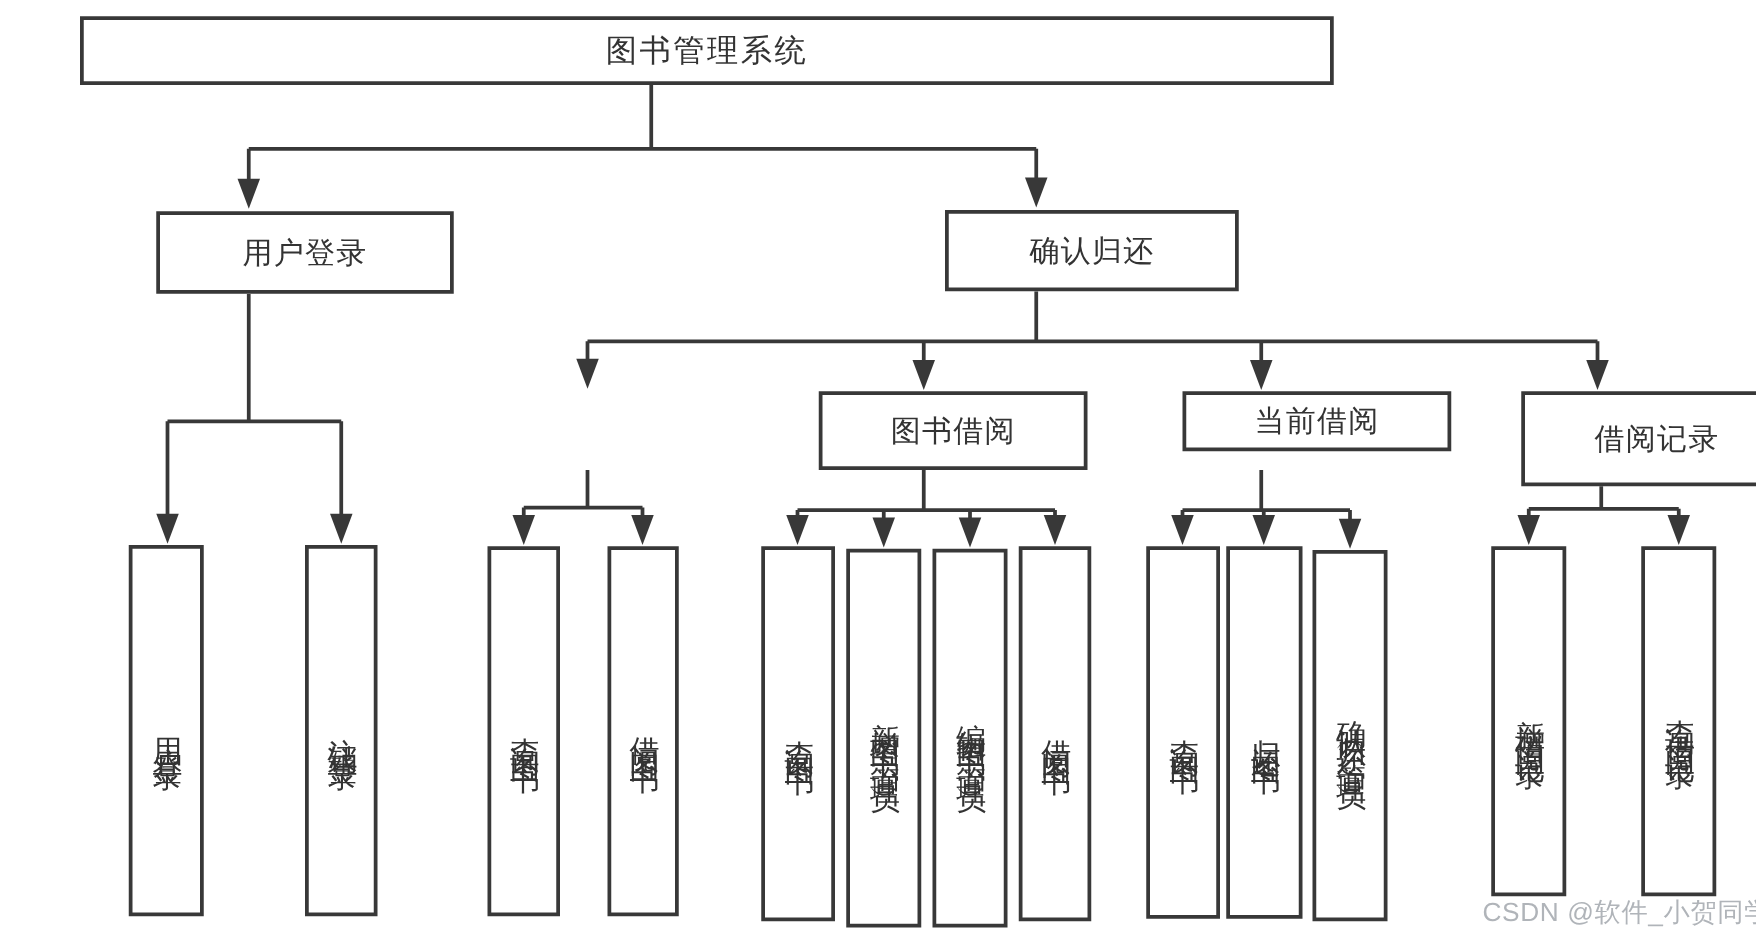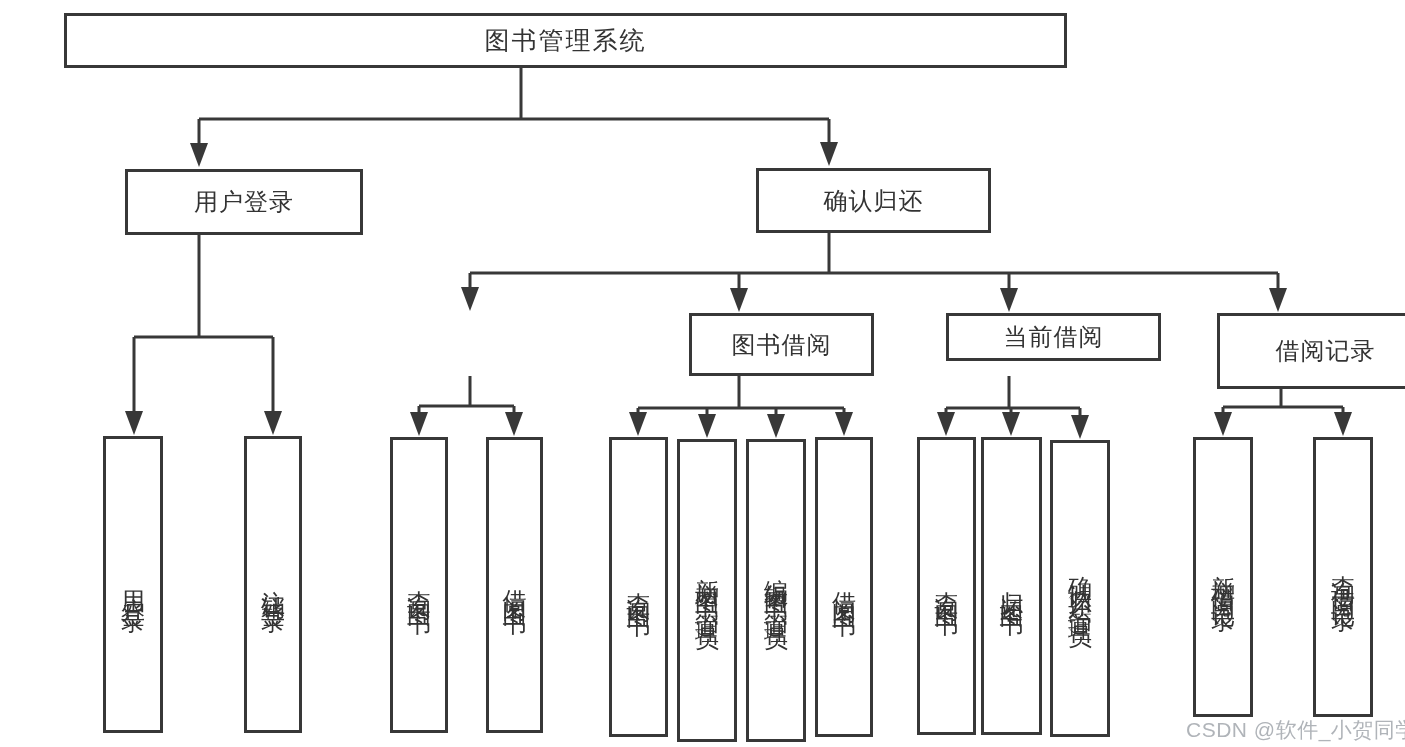--- a/index.html
+++ b/index.html
@@ -55,21 +55,21 @@
       <polygon points="1214,412 1232,412 1223,436"></polygon>
       <polygon points="1334,412 1352,412 1343,436"></polygon>
     </g>
   </svg>
 
   <div class="node node-h node-root" style="left:20px; top:13px; width:1003px; height:55px;">图书管理系统</div>
 
   <div class="node node-h" style="left:81px; top:169px; width:238px; height:66px;">用户登录</div>
   <div class="node node-h" style="left:712px; top:168px; width:235px; height:65px;">确认归还</div>
 
-  <div class="node node-h" style="left:645px; top:313px; width:185px; height:63px;">图书借阅</div>
+  <div class="node node-h" style="left:611px; top:313px; width:215px; height:63px;">图书借阅</div>
   <div class="node node-h" style="left:902px; top:313px; width:215px; height:48px;">当前借阅</div>
   <div class="node node-h" style="left:1173px; top:313px; width:217px; height:76px;">借阅记录</div>
 
   <div class="node node-v" style="left:103px; top:436px; width:60px; height:297px;">用户登录</div>
   <div class="node node-v" style="left:244px; top:436px; width:58px; height:297px;">注销登录</div>
 
   <div class="node node-v" style="left:390px; top:437px; width:58px; height:296px;">查询图书</div>
   <div class="node node-v" style="left:486px; top:437px; width:57px; height:296px;">借阅图书</div>
 
   <div class="node node-v" style="left:609px; top:437px; width:59px; height:300px;">查询图书</div>

